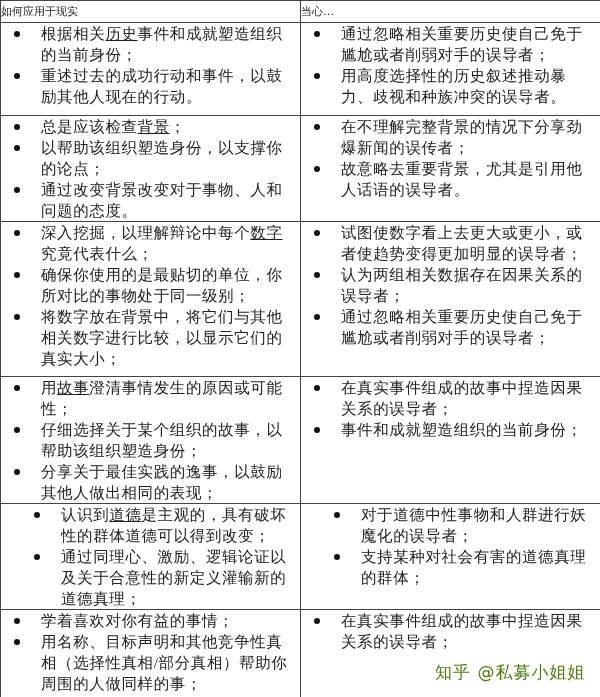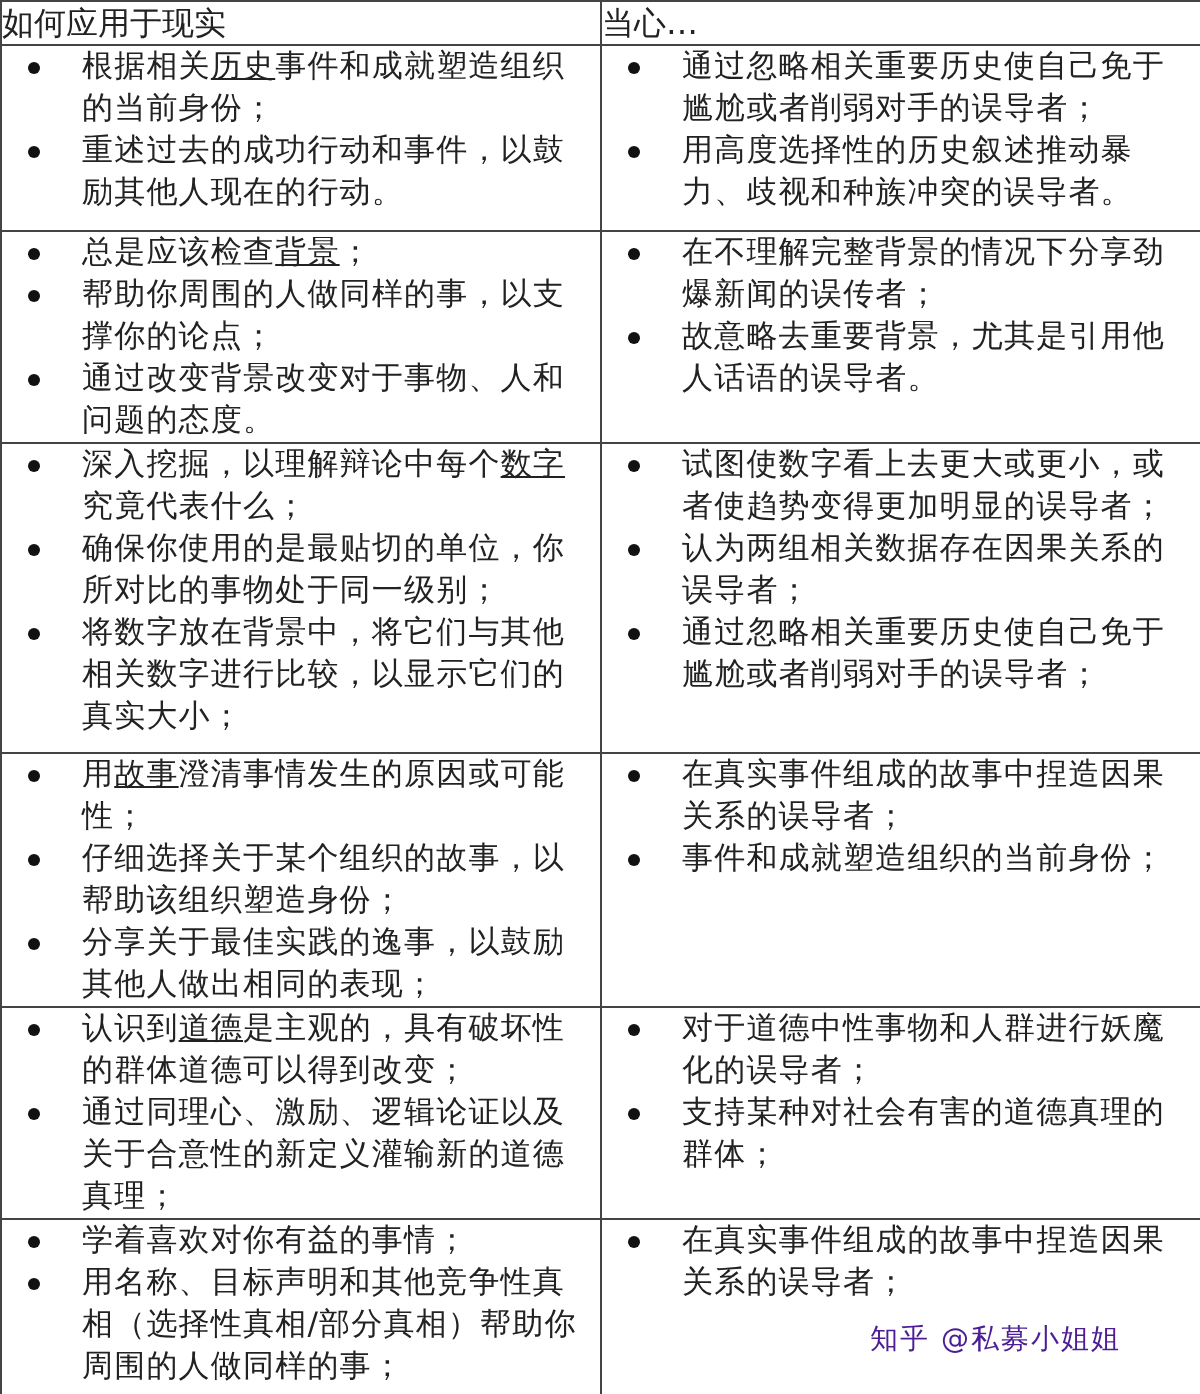--- a/index.html
+++ b/index.html
@@ -16,52 +16,53 @@
     vertical-align: top;
     padding: 0;
   }
   table.doc tr td:first-child, table.doc tr th:first-child { border-left: 1.5px solid #444; }
   table.doc tr td:last-child, table.doc tr th:last-child { border-right: none; }
   th.hdr {
     text-align: left;
     font-weight: normal;
     height: 21px;
     padding: 0 0 0 10px;
-    font-size: 16px;
+    font-size: 11px;
     margin-top: 33px;
   }
   col.c1 { width: 300px; }
   col.c2 { width: 300px; }
   ul.bl { list-style: none; margin: 0; padding: 0; }
   ul.bl li {
     position: relative;
     padding: 0 6px 0 40px;
     letter-spacing: 0.6px;
+    font-family: Liberation Serif, serif;
   }
   ul.bl li::before {
     content: "";
     position: absolute;
     left: 13px; top: 8px;
     width: 6px; height: 6px;
     border-radius: 50%;
     background: #111;
   }
   .ul-term { text-decoration: underline; }
   tr.r1 td { height: 92px; }
   tr.r2 td { height: 101px; }
   tr.r3 td { height: 154px; }
   tr.r4 td { height: 124px; margin-top: 44px; }
-  tr.r5 td { height: 104px; }
+  tr.r5 td { height: 104px; padding-left: 20px; }
   tr.r6 td { height: 96px; }
   td.cell { padding-top: 1px; }
   .watermark {
     position: absolute;
     left: 435px; top: 661px;
-    color: #4c1d95;
-    font-size: 14px;
+    color: #4d7c0f;
+    font-size: 17px;
     letter-spacing: 1px;
   }
 </style>
 </head>
 <body>
 
 <table class="doc">
   <colgroup>
       <col class="c1">
       <col class="c2">
@@ -84,21 +85,21 @@
         <li>通过忽略相关重要历史使自己免于尴尬或者削弱对手的误导者；</li>
         <li>用高度选择性的历史叙述推动暴力、歧视和种族冲突的误导者。</li>
       </ul>
     </td>
   </tr>
 
   <tr class="r2">
     <td class="cell">
       <ul class="bl">
         <li><span>总是应该检查</span><span class="ul-term">背景</span><span>；</span></li>
-        <li><span>帮助你周围的人做同样的事，以支撑你的论点；</span></li>
+        <li><span>以帮助该组织塑造身份，以支撑你的论点；</span></li>
         <li><span>通过改变背景改变对于事物、人和问题的态度。</span></li>
       </ul>
     </td>
     <td class="cell">
       <ul class="bl">
         <li>在不理解完整背景的情况下分享劲爆新闻的误传者；</li>
         <li>故意略去重要背景，尤其是引用他人话语的误导者。</li>
       </ul>
     </td>
   </tr>

